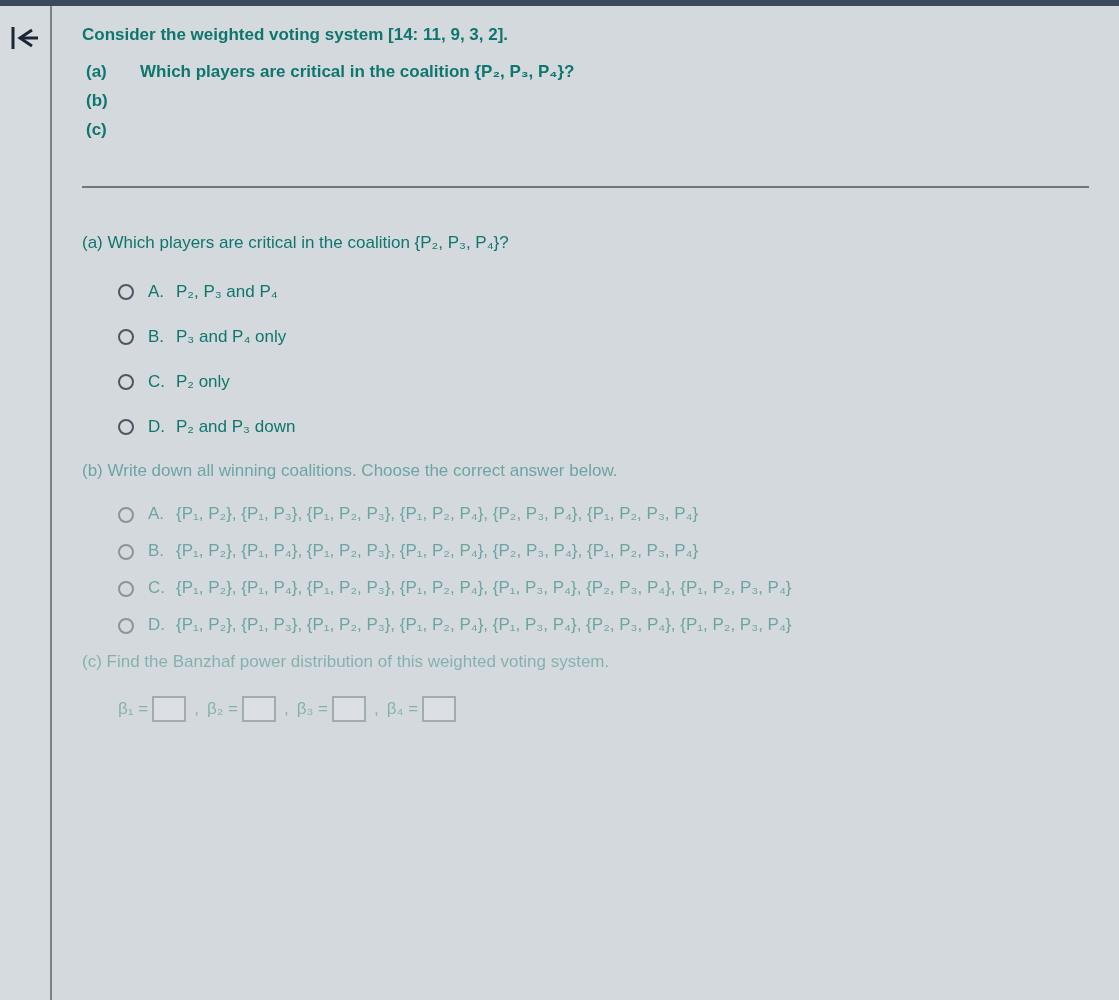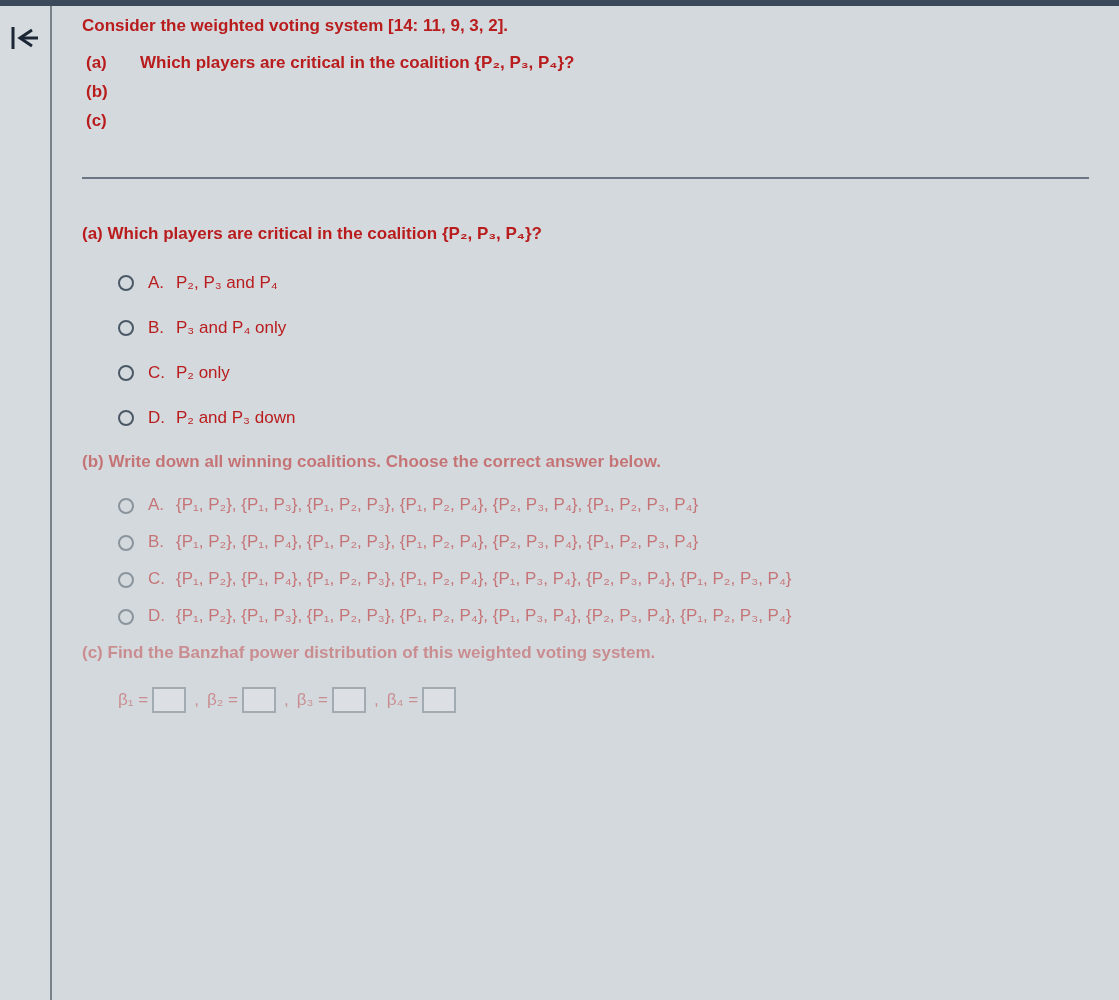--- a/index.html
+++ b/index.html
@@ -32,37 +32,37 @@
   .back-btn {
     width: 34px;
     height: 28px;
     display: flex;
     align-items: center;
     justify-content: center;
     cursor: pointer;
   }
   .content {
     flex: 1;
-    padding: 9px 30px 20px 30px;
-    color: #b91c1c;
+    padding: 18px 30px 20px 30px;
+    color: #0f766e;
     font-size: 17px;
     line-height: 1.35;
     position: relative;
   }
   .intro { font-weight: bold; margin-bottom: 14px; }
   .prompt-list { margin-left: 4px; }
   .prompt-row { display: flex; margin-bottom: 6px; font-weight: bold; }
   .prompt-label { width: 54px; }
   .prompt-text { font-weight: bold; text-align: center; }
   .divider {
     border: none;
     border-top: 2px solid #6b7684;
     margin: 44px 0 44px 0;
   }
-  .q-heading { font-weight: bold; margin-bottom: 26px; }
+  .q-heading { font-weight: normal; margin-bottom: 26px; }
   .faded { opacity: 0.53; }
   .faded2 { opacity: 0.40; }
   .options { margin-left: 36px; }
   .opt-row {
     display: flex;
     align-items: center;
     margin-bottom: 22px;
   }
   .radio {
     width: 16px;

